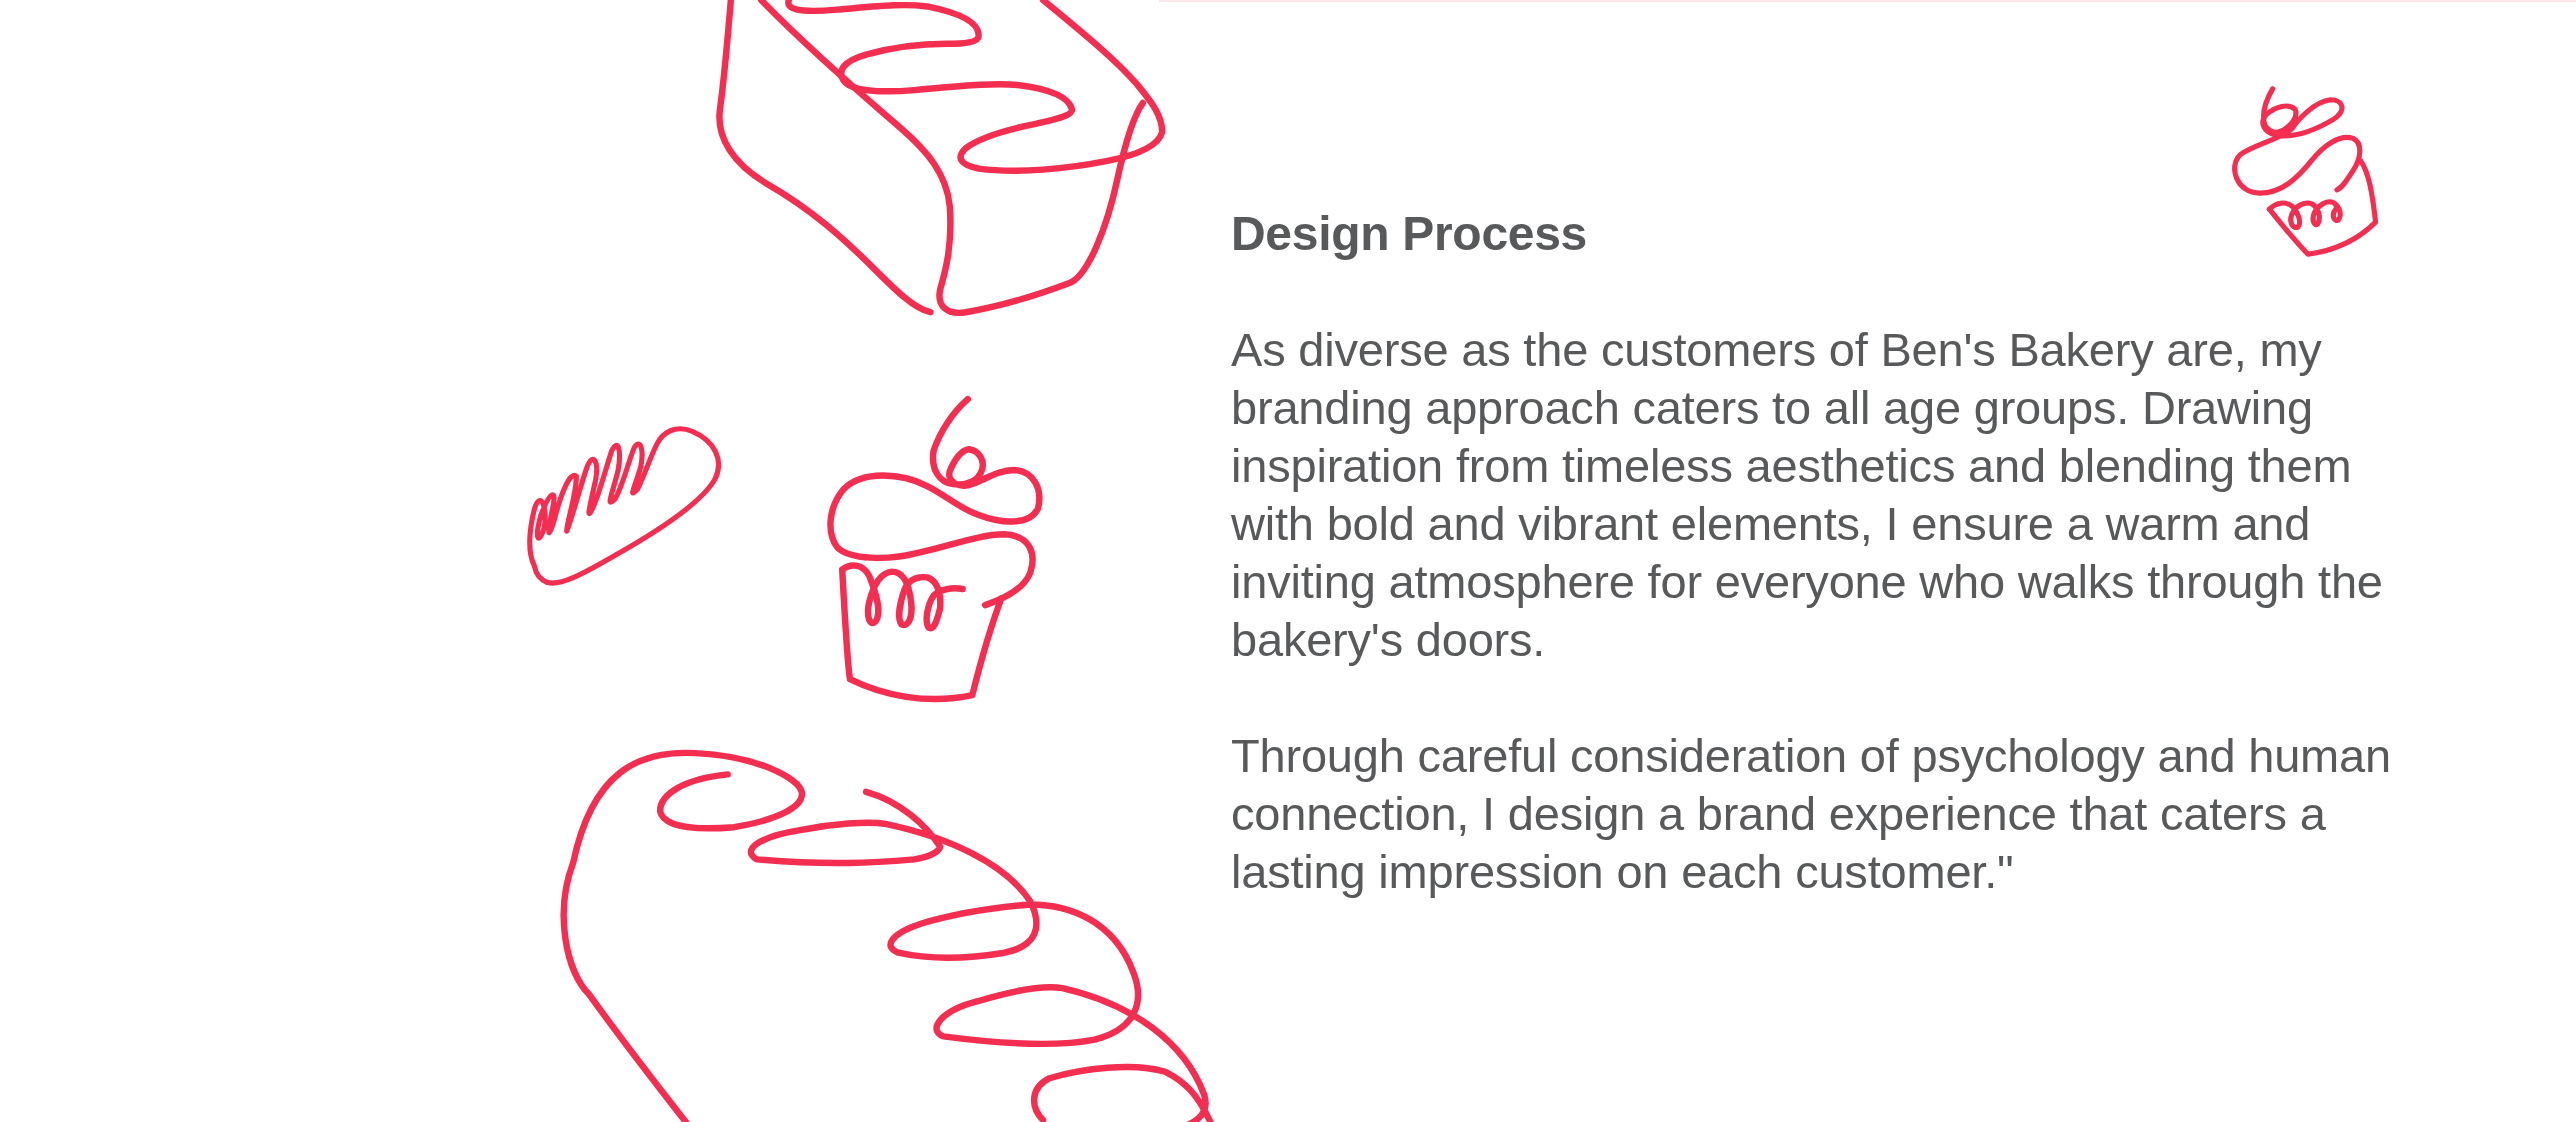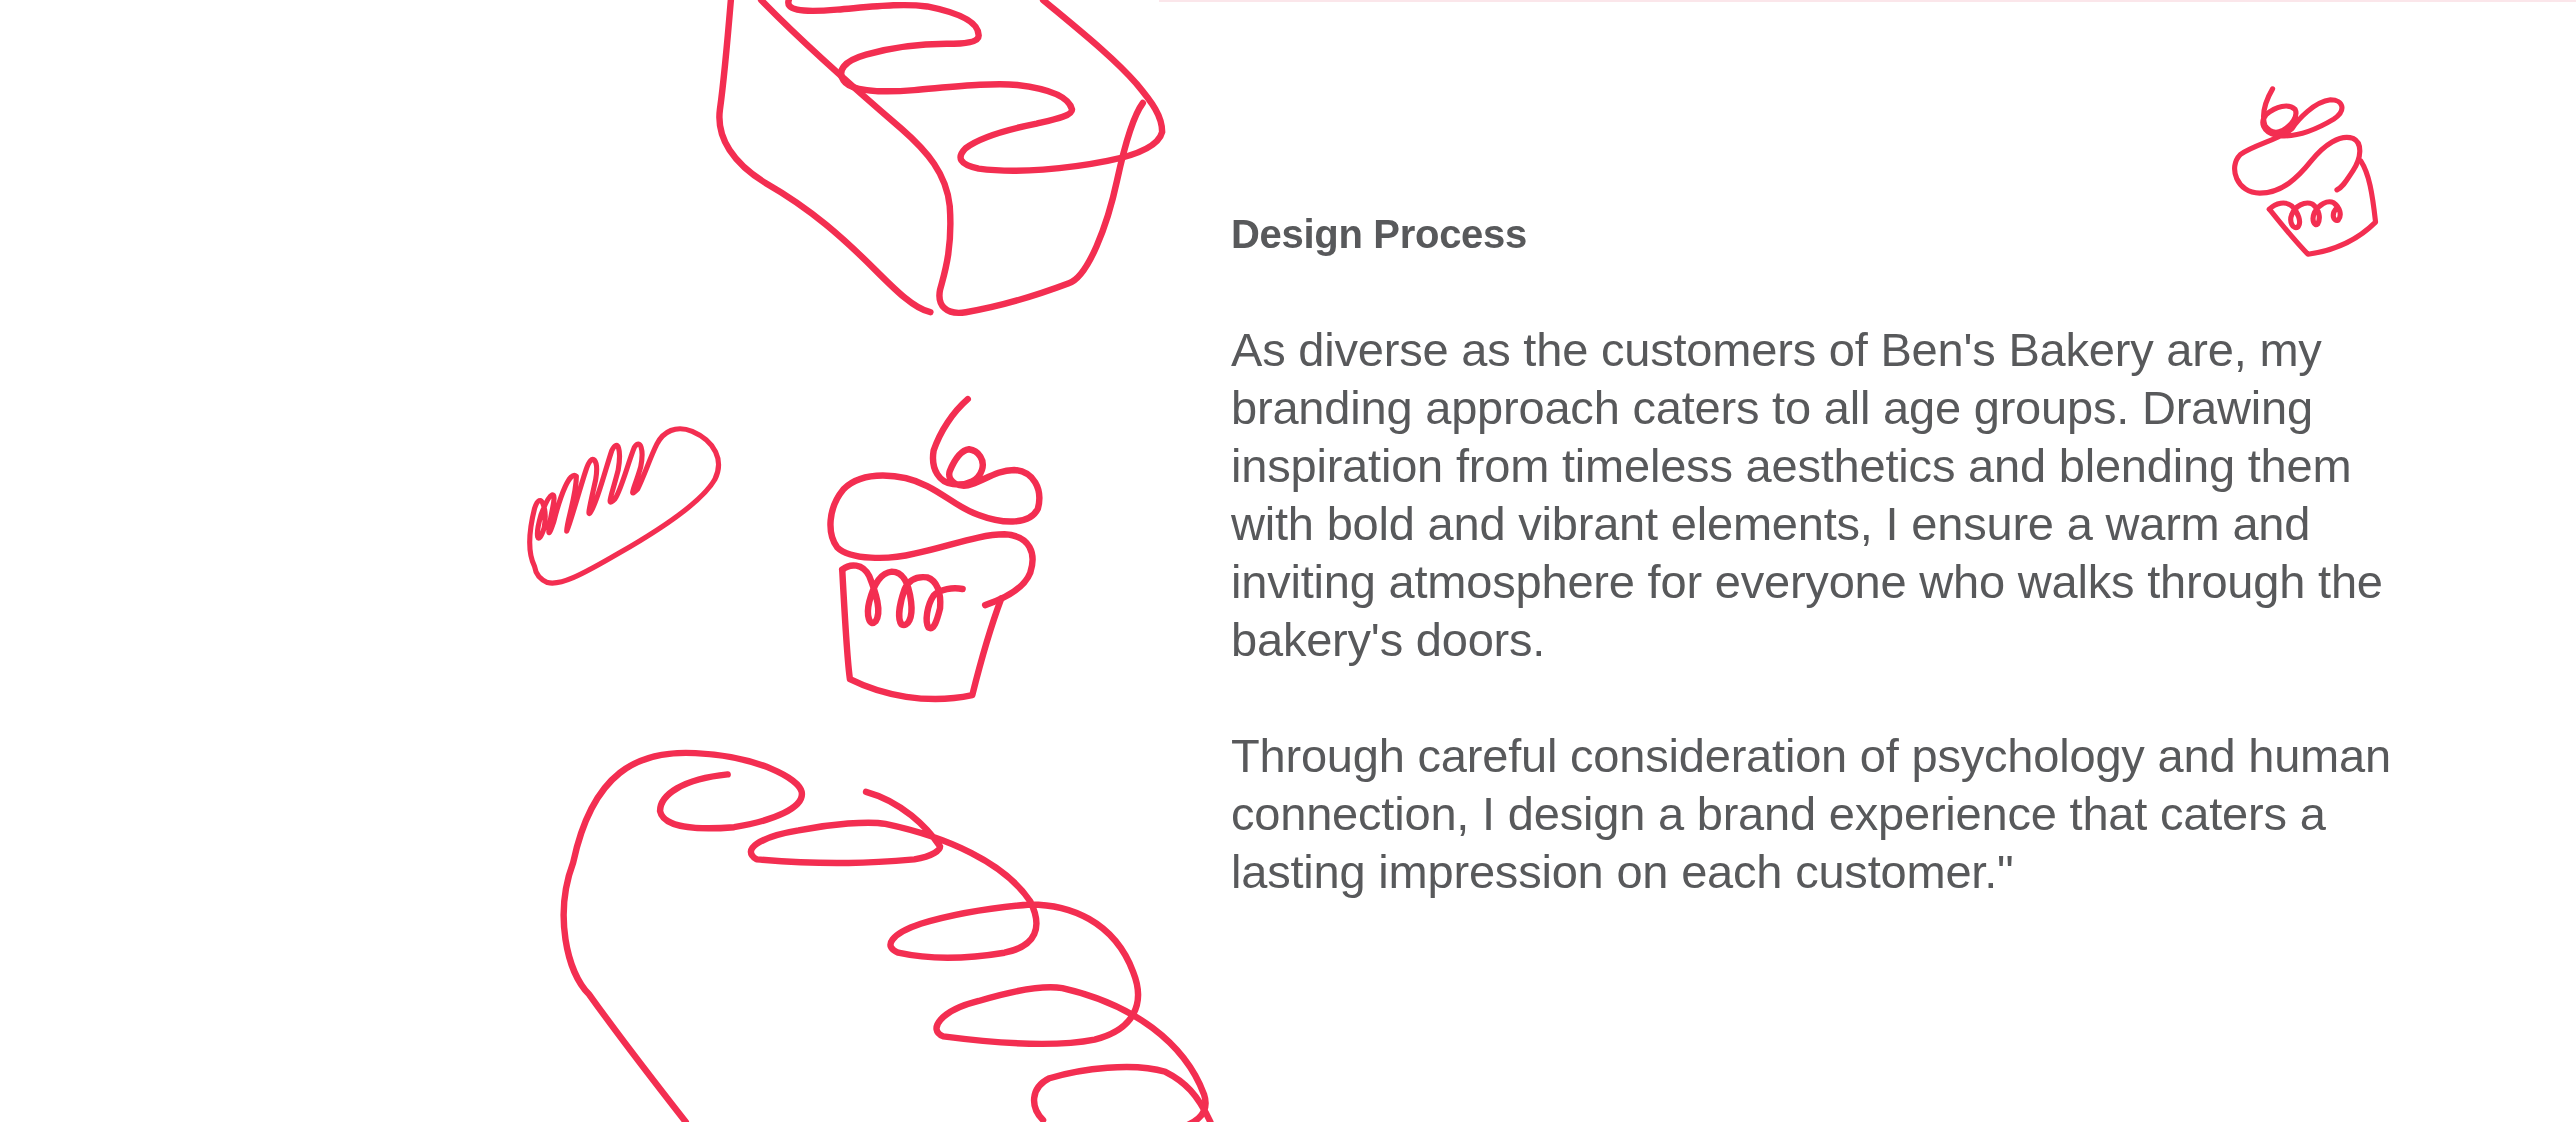--- a/index.html
+++ b/index.html
@@ -38,21 +38,21 @@
     }
     .illus .thin path { stroke-width: 8; }
     .content {
       position: absolute;
       left: 1231px;
       top: 205px;
       width: 1262px;
       color: #58595B;
     }
     .heading {
-      font-size: 40px;
+      font-size: 48px;
       font-weight: bold;
       line-height: 58px;
       margin: 0 0 58px 0;
       letter-spacing: -0.3px;
     }
     .para {
       font-size: 47px;
       line-height: 58px;
       margin: 16px 0 58px 0;
       white-space: pre-line;

